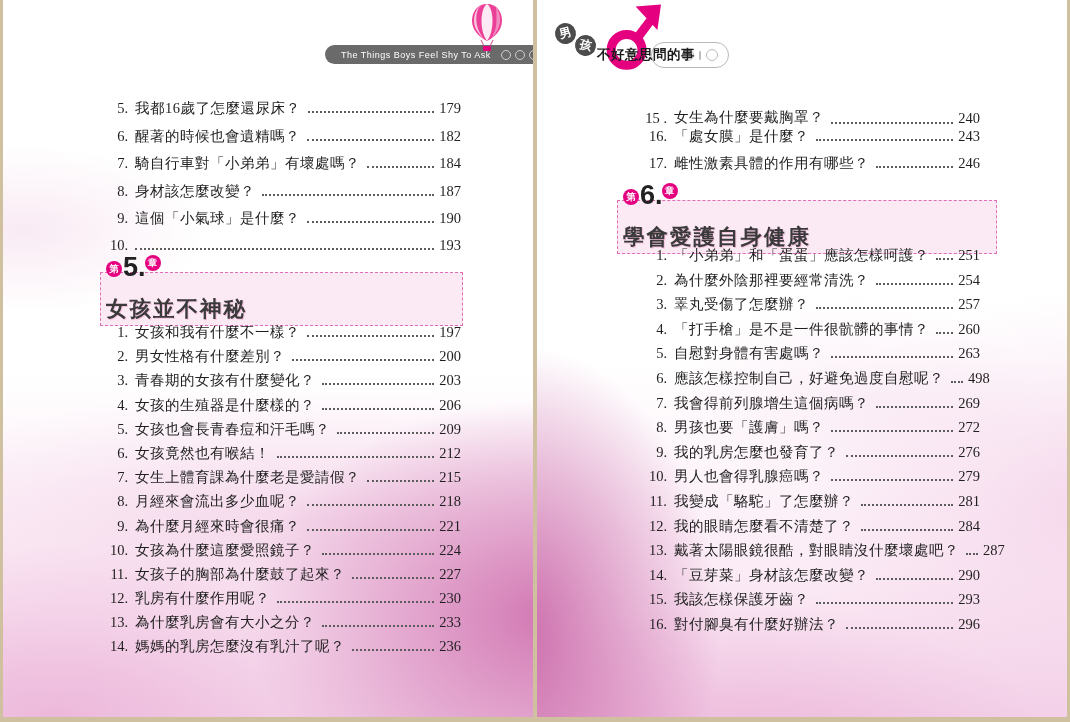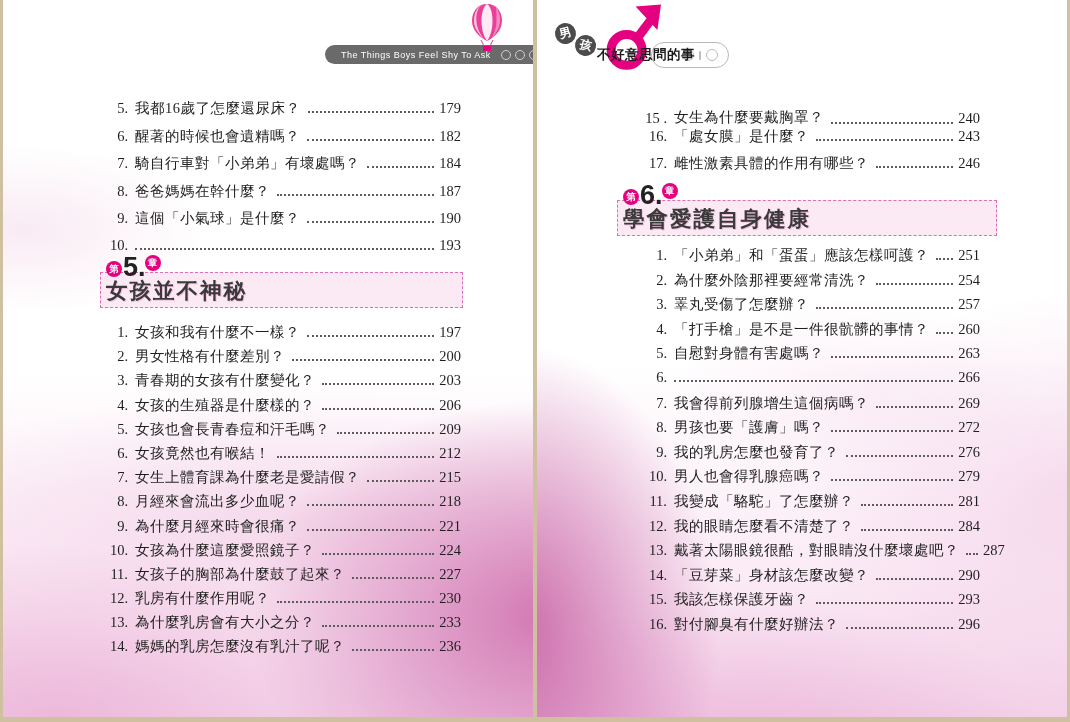--- a/index.html
+++ b/index.html
@@ -71,21 +71,21 @@
   .chapter{position:absolute;z-index:2;}
   .chapter-badges{display:flex;align-items:flex-end;margin-left:6px;position:relative;z-index:3;
     margin-bottom:-7px;}
   .badge{width:16px;height:16px;border-radius:50%;background:#e4007f;color:#fff;
     font-family:"Liberation Sans",sans-serif;font-size:9.5px;font-weight:bold;
     display:flex;align-items:center;justify-content:center;flex:none;}
   .badge.first{margin-bottom:2px;}
   .badge.last{margin-bottom:8px;margin-left:-2px;}
   .chapter-num{font-family:"Liberation Sans",sans-serif;font-weight:bold;font-size:27px;
     line-height:24px;color:#222;margin:0 1px;}
-  .chapter-box{border:1px dashed #e06eb4;background:#fbeaf4;padding:7px 8px 5px 5px;}
+  .chapter-box{border:1px dashed #e06eb4;background:#fbeaf4;padding:25px 8px 5px 5px;}
   .chapter-title{font-family:"Liberation Sans",sans-serif;font-weight:bold;font-size:21.5px;
     color:#3a3a3a;letter-spacing:2px;line-height:22px;text-shadow:1px 1px 0 rgba(231,121,182,.35);}
 </style>
 </head>
 <body>
 
 <div class="spread">
 
   <div class="page page-left">
     <div class="photo-wash"></div>
@@ -129,21 +129,21 @@
 
         <div class="toc-row" style="height:27.5px;">
           <span class="toc-num">7.</span>
           <span class="toc-title">騎自行車對「小弟弟」有壞處嗎？</span>
           <span class="toc-leader"></span>
           <span class="toc-page">184</span>
         </div>
 
         <div class="toc-row" style="height:27.5px;">
           <span class="toc-num">8.</span>
-          <span class="toc-title">爸爸媽媽在幹什麼？</span>
+          <span class="toc-title">身材該怎麼改變？</span>
           <span class="toc-leader"></span>
           <span class="toc-page">187</span>
         </div>
 
         <div class="toc-row" style="height:27.5px;">
           <span class="toc-num">9.</span>
           <span class="toc-title">這個「小氣球」是什麼？</span>
           <span class="toc-leader"></span>
           <span class="toc-page">190</span>
         </div>
@@ -358,22 +358,23 @@
 
         <div class="toc-row" style="height:24.6px;">
           <span class="toc-num">5.</span>
           <span class="toc-title">自慰對身體有害處嗎？</span>
           <span class="toc-leader"></span>
           <span class="toc-page">263</span>
         </div>
 
         <div class="toc-row" style="height:24.6px;">
           <span class="toc-num">6.</span>
-          <span class="toc-leader"></span>
-          <span class="toc-page">266</span>
+          <span class="toc-title">應該怎樣控制自己，好避免過度自慰呢？</span>
+          <span class="toc-leader"></span>
+          <span class="toc-page">498</span>
         </div>
 
         <div class="toc-row" style="height:24.6px;">
           <span class="toc-num">7.</span>
           <span class="toc-title">我會得前列腺增生這個病嗎？</span>
           <span class="toc-leader"></span>
           <span class="toc-page">269</span>
         </div>
 
         <div class="toc-row" style="height:24.6px;">

